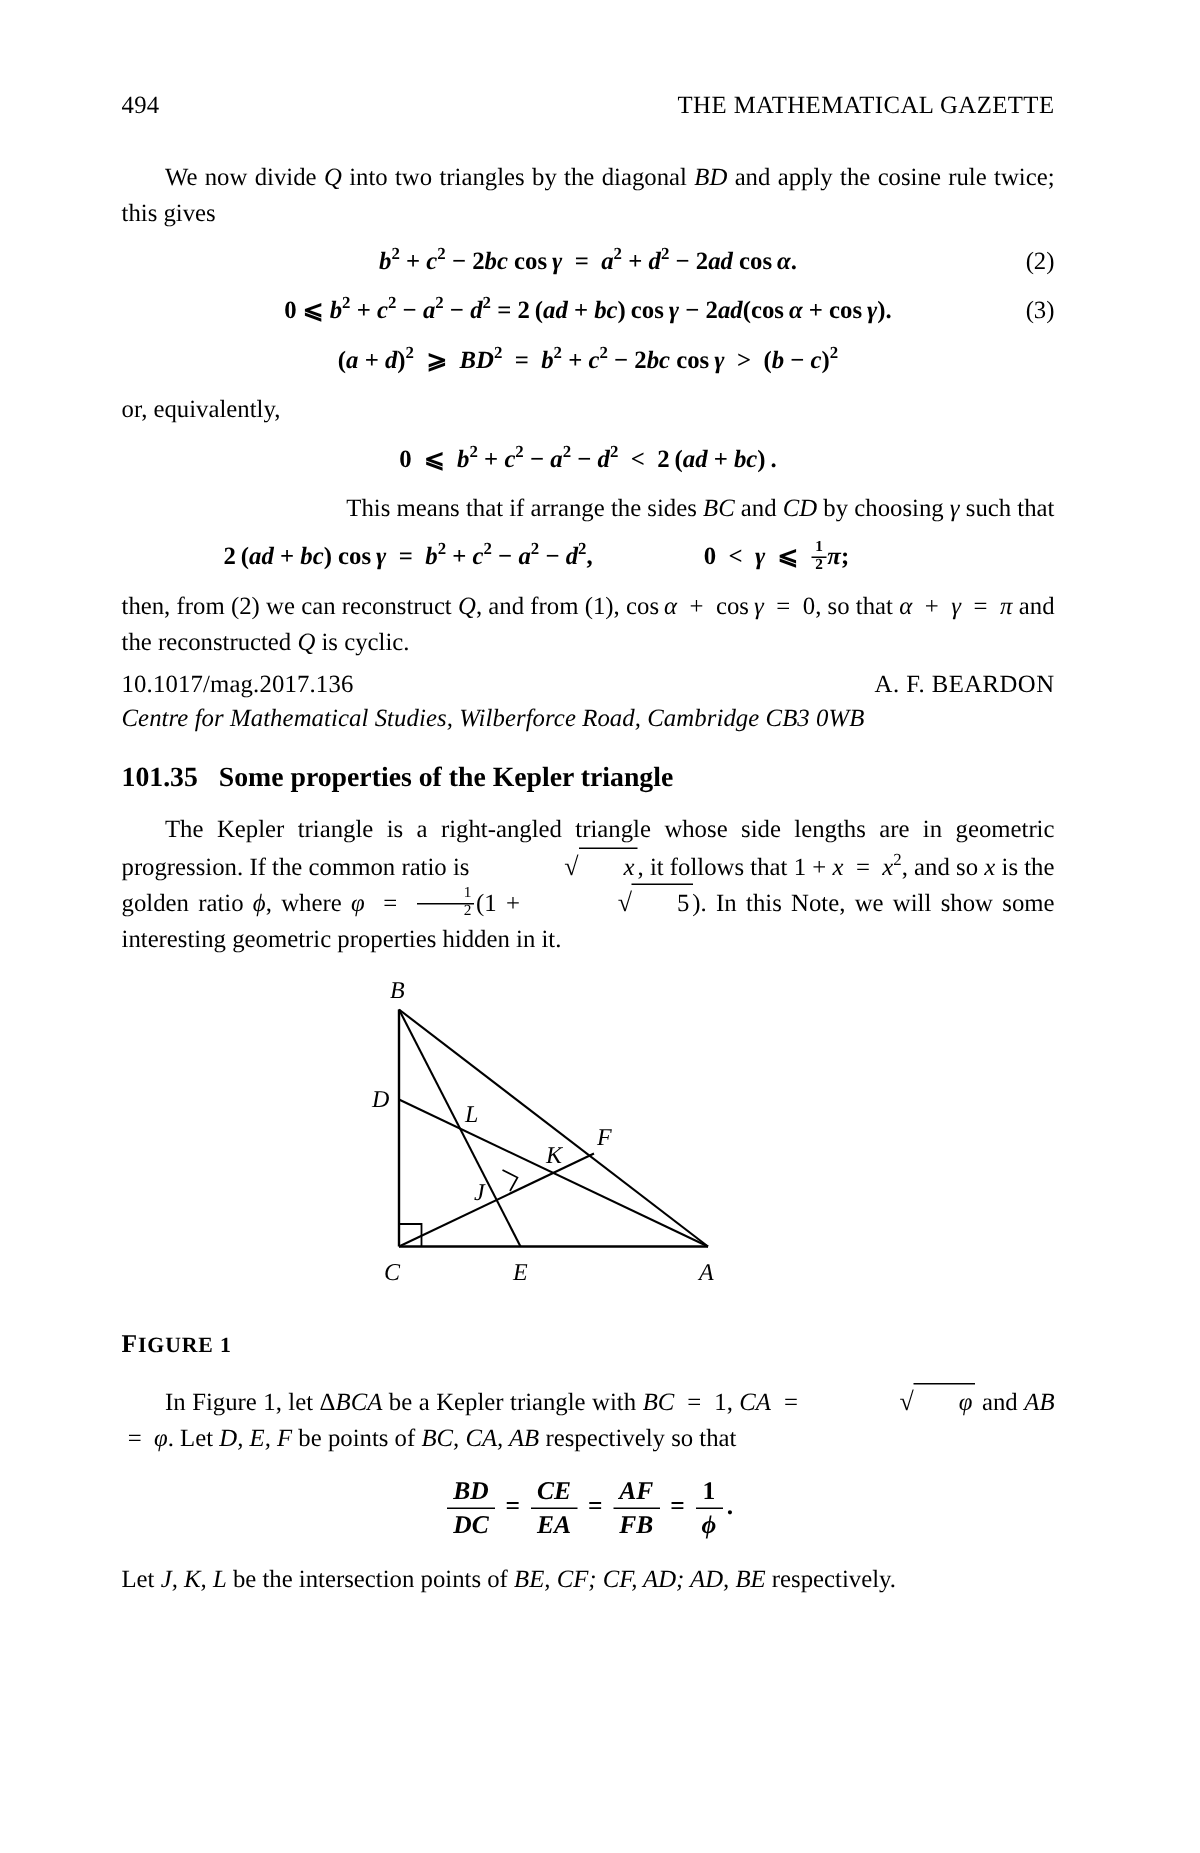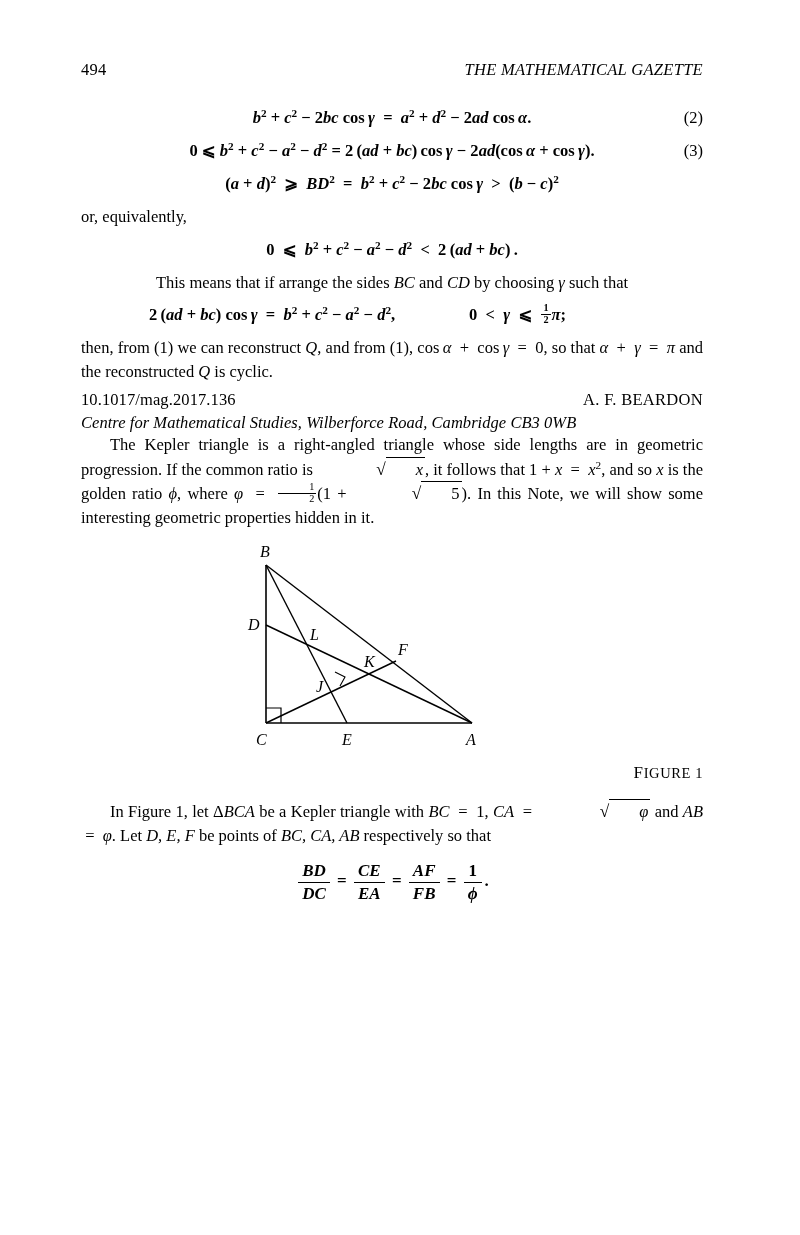--- a/index.html
+++ b/index.html
@@ -32,32 +32,32 @@
   
   .runhead {
     display: flex;
     justify-content: space-between;
     align-items: baseline;
     font-size: 16.5px;
     height: 22px;
     margin-bottom: 24px;
   }
   .folio { letter-spacing: 0.2px; }
-  .journal-title { letter-spacing: 0.3px; font-style: italic; }
+  .journal-title { letter-spacing: 0.3px; }
 
   
   p.body {
     font-size: 16.5px;
     line-height: 23.5px;
     margin: 0 0 0 0;
     text-align: justify;
     text-justify: inter-word;
   }
   p.body.indent { text-indent: 29px; }
-  p.nojust { text-align: center; }
+  p.nojust { text-align: right; }
 
   
   .eq {
     position: relative;
     font-size: 16.5px;
     line-height: 24px;
     margin: 9px 0 9px 0;
     text-align: center;
     white-space: nowrap;
   }
@@ -138,39 +138,41 @@
   }
   h2.secheading .num { margin-right: 14px; }
 
   
   .figure-wrap {
     margin: 10px 0 0 0;
     text-align: center;
   }
   .figcaption {
     font-size: 14.5px;
-    text-align: right;
-    margin-top: 4px;
+    text-align: left;
+    margin-top: 19px;
     letter-spacing: 0.6px;
+    font-weight: bold;
   }
   .figcaption .small-caps-first { font-size: 17px; }
 
   svg text { font-family: "Liberation Serif", "DejaVu Serif", serif; font-style: italic; }
 </style>
 </head>
 <body>
 
 <div class="page">
   <div class="content">
 
     <div class="runhead">
       <span class="folio">494</span>
       <span class="journal-title">THE MATHEMATICAL GAZETTE</span>
     </div>
 
+    <p class="body indent"><span>We now divide </span><i>Q</i><span> into two triangles by the diagonal </span><i>BD</i><span> and apply the cosine rule twice; this gives</span></p>
 
     <div class="eq">
       <span class="eqbody"><i>b</i><sup>2</sup> + <i>c</i><sup>2</sup> − 2<i>bc</i> cos <i>γ</i> &nbsp;=&nbsp; <i>a</i><sup>2</sup> + <i>d</i><sup>2</sup> − 2<i>ad</i> cos <i>α</i>.</span>
       <span class="tag">(2)</span>
     </div>
 
 
     <div class="eq">
       <span class="eqbody">0 ⩽ <i>b</i><sup>2</sup> + <i>c</i><sup>2</sup> − <i>a</i><sup>2</sup> − <i>d</i><sup>2</sup> = 2 (<i>ad</i> + <i>bc</i>) cos <i>γ</i> − 2<i>ad</i>(cos <i>α</i> + cos <i>γ</i>).</span>
       <span class="tag">(3)</span>
@@ -186,28 +188,31 @@
     <div class="eq">
       <span class="eqbody">0 &nbsp;⩽&nbsp; <i>b</i><sup>2</sup> + <i>c</i><sup>2</sup> − <i>a</i><sup>2</sup> − <i>d</i><sup>2</sup> &nbsp;&lt;&nbsp; 2 (<i>ad</i> + <i>bc</i>) .</span>
     </div>
 
     <p class="body nojust"><span>This means that if arrange the sides </span><i>BC</i><span> and </span><i>CD</i><span> by choosing </span><i>γ</i><span> such that</span></p>
 
     <div class="eq lead" style="padding-left:68px;">
       <span class="eqbody">2 (<i>ad</i> + <i>bc</i>) cos <i>γ</i> &nbsp;=&nbsp; <i>b</i><sup>2</sup> + <i>c</i><sup>2</sup> − <i>a</i><sup>2</sup> − <i>d</i><sup>2</sup>,<span class="pad"></span>0 &nbsp;&lt;&nbsp; <i>γ</i> &nbsp;⩽&nbsp; <span class="frac"><span class="num">1</span><span class="den">2</span></span><i>π</i>;</span>
     </div>
 
-    <p class="body"><span>then, from (1) we can reconstruct </span><i>Q</i>, and from (1), cos <i>α</i> &nbsp;+&nbsp; cos <i>γ</i> &nbsp;=&nbsp; 0, so that <i>α</i> &nbsp;+&nbsp; <i>γ</i> &nbsp;=&nbsp; <i>π</i> and the reconstructed <i>Q</i><span> is cyclic.</span></p>
+    <p class="body"><span>then, from (2) we can reconstruct </span><i>Q</i>, and from (1), cos <i>α</i> &nbsp;+&nbsp; cos <i>γ</i> &nbsp;=&nbsp; 0, so that <i>α</i> &nbsp;+&nbsp; <i>γ</i> &nbsp;=&nbsp; <i>π</i> and the reconstructed <i>Q</i><span> is cyclic.</span></p>
 
     <div class="byline">
       <span class="doi">10.1017/mag.2017.136</span>
       <span class="author">A. F. BEARDON</span>
     </div>
     <div class="address">Centre for Mathematical Studies, Wilberforce Road, Cambridge CB3 0WB</div>
 
+    <h2 class="secheading">
+      <span class="num">101.35</span><span>Some properties of the Kepler triangle</span>
+    </h2>
 
     <p class="body indent"><span>The Kepler triangle is a right-angled triangle whose side lengths are in geometric progression. If the common ratio is </span><span class="sqrt"><span class="radsign">√</span><span class="radicand"><i>x</i></span></span><span>, it follows that </span><span>1 + <i>x</i> &nbsp;=&nbsp; <i>x</i><sup>2</sup></span><span>, and so </span><i>x</i><span> is the golden ratio </span><i>ϕ</i><span>, where </span><span><i>φ</i> &nbsp;=&nbsp; <span class="frac"><span class="num">1</span><span class="den">2</span></span>(1 + <span class="sqrt"><span class="radsign">√</span><span class="radicand">5</span></span>)</span><span>. In this Note, we will show some interesting geometric properties hidden in it.</span></p>
 
     <div class="figure-wrap">
       <svg width="300" height="220" viewBox="270 750 300 220" style="display:block;margin:0 auto;">
 
         <line x1="294" y1="776" x2="294" y2="934" stroke="#000" stroke-width="1.6"></line>
         <line x1="294" y1="934" x2="500" y2="934" stroke="#000" stroke-width="1.6"></line>
         <line x1="294" y1="776" x2="500" y2="934" stroke="#000" stroke-width="1.4"></line>
 
@@ -231,15 +236,16 @@
       </svg>
       <div class="figcaption"><span class="small-caps-first">F</span><span>IGURE 1</span></div>
     </div>
 
     <p class="body indent" style="margin-top:16px;"><span>In Figure 1, let </span><span>Δ<i>BCA</i></span><span> be a Kepler triangle with </span><span><i>BC</i> &nbsp;=&nbsp; 1</span>, <span><i>CA</i> &nbsp;=&nbsp; <span class="sqrt"><span class="radsign">√</span><span class="radicand"><i>φ</i></span></span></span><span> and </span><span><i>AB</i> &nbsp;=&nbsp; <i>φ</i></span><span>. Let </span><i>D, E, F</i><span> be points of </span><i>BC, CA, AB</i><span> respectively so that</span></p>
 
     <div class="eq" style="margin-top:14px;margin-bottom:14px;font-size:17px;">
       <span class="eqbody"><span class="dfrac"><span class="num"><i>BD</i></span><span class="den"><i>DC</i></span></span>&nbsp;<span>=</span>&nbsp;<span class="dfrac"><span class="num"><i>CE</i></span><span class="den"><i>EA</i></span></span>&nbsp;<span>=</span>&nbsp;<span class="dfrac"><span class="num"><i>AF</i></span><span class="den"><i>FB</i></span></span>&nbsp;<span>=</span>&nbsp;<span class="dfrac"><span class="num up">1</span><span class="den"><i>ϕ</i></span></span><span>.</span></span>
     </div>
 
+    <p class="body"><span>Let </span><i>J, K, L</i><span> be the intersection points of </span><i>BE, CF; CF, AD; AD, BE</i><span> respectively.</span></p>
 
   </div>
 </div>
 
 </body></html>

